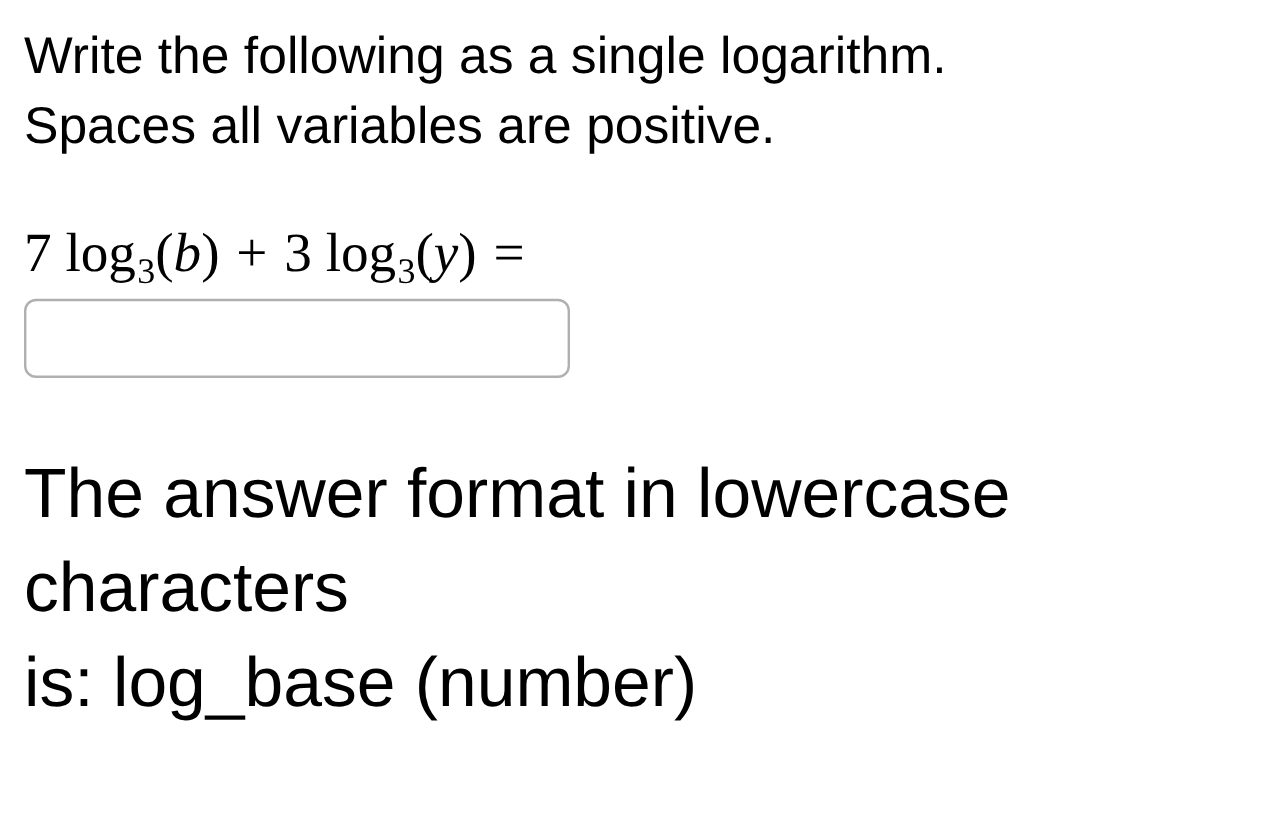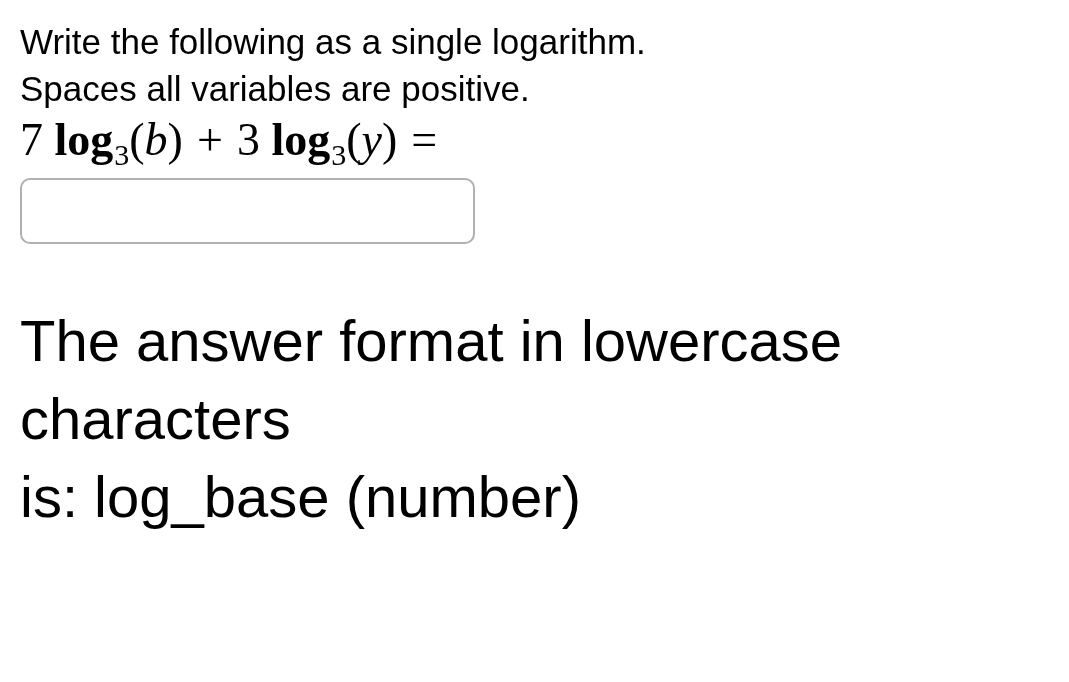--- a/index.html
+++ b/index.html
@@ -9,37 +9,37 @@
     }
     body {
       width: 1069px;
       height: 682px;
       background: #ffffff;
       font-family: 'Segoe UI', Arial, sans-serif;
       padding: 18px 20px;
       color: #000000;
     }
     .instruction-text {
-      font-size: 35px;
+      font-size: 43px;
       line-height: 1.35;
       font-weight: 400;
+      margin-bottom: 50px;
     }
     .math-expression {
       font-family: 'Cambria Math', 'Times New Roman', serif;
       font-size: 46px;
       margin-bottom: 12px;
       display: flex;
       align-items: baseline;
     }
     .math-expression .coef {
       font-style: normal;
     }
     .math-expression .log {
       font-style: normal;
-      font-weight: bold;
     }
     .math-expression .sub {
       font-size: 30px;
       position: relative;
       top: 10px;
       margin-left: 1px;
     }
     .math-expression .var {
       font-style: italic;
     }

